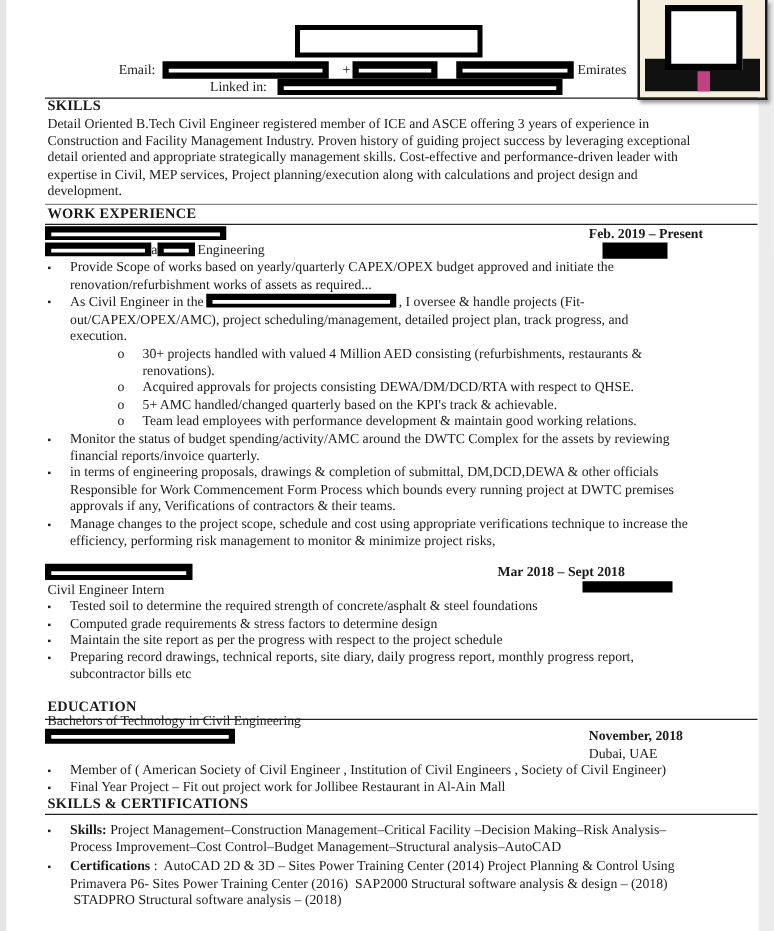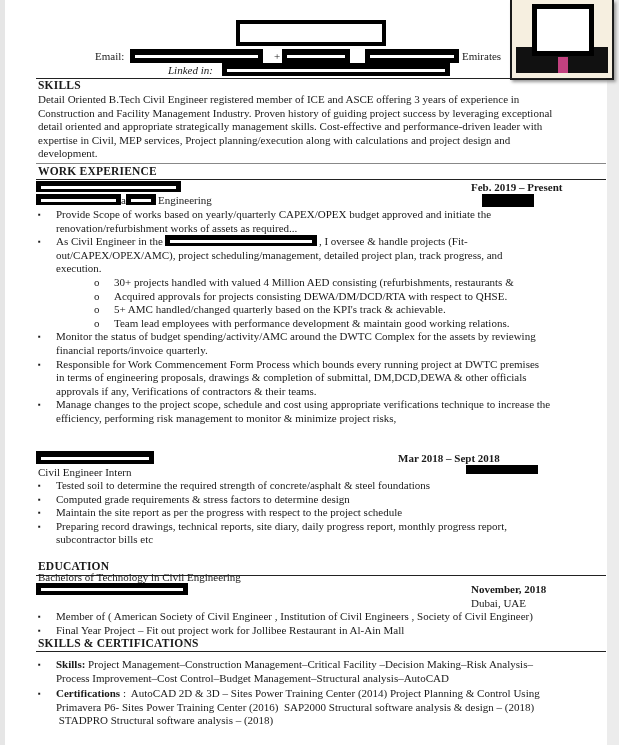--- a/index.html
+++ b/index.html
@@ -44,21 +44,21 @@
   </div>
 <span class="txt" style="left:274px;top:50px;">+</span>
 <div class="redact" style="left:282px;top:49px;width:68px;height:14px;">
     <div class="strip"></div>
   </div>
 <div class="redact" style="left:365px;top:49px;width:94px;height:14px;">
     <div class="strip"></div>
   </div>
 <span class="txt" style="left:462px;top:50px;">Emirates</span>
 
-<span class="txt" style="left:168px;top:64px;font-style:italic;">Linked in:</span>
+<span class="txt" style="left:168px;top:64px;">Linked in:</span>
 <div class="redact" style="left:222px;top:63px;width:228px;height:13px;">
     <div class="strip"></div>
   </div>
 
 <div class="photo">
   <div class="suit"></div>
   <div class="tie"></div>
   <div class="face"></div>
 </div>
 
@@ -101,20 +101,21 @@
   </li>
   <li>
     <span class="bmark">▪</span>
     <div><span>As Civil Engineer in the</span><span class="redact" style="position:relative;display:inline-block;width:152px;height:11px;vertical-align:-1px;margin:0 2px;"><span class="strip" style="display:block;"></span></span><span>, I oversee &amp; handle projects (Fit-</span></div>
     <div>out/CAPEX/OPEX/AMC), project scheduling/management, detailed project plan, track progress, and</div>
     <div>execution.</div>
     <ul class="sub">
       <li>
           <span class="omark">o</span>
           <div>30+ projects handled with valued 4 Million AED consisting (refurbishments, restaurants &amp;</div>
+          <div>renovations).</div>
         </li>
       <li>
           <span class="omark">o</span>
           <div>Acquired approvals for projects consisting DEWA/DM/DCD/RTA with respect to QHSE.</div>
         </li>
       <li>
           <span class="omark">o</span>
           <div>5+ AMC handled/changed quarterly based on the KPI's track &amp; achievable.</div>
         </li>
       <li>
@@ -123,22 +124,22 @@
         </li>
     </ul>
   </li>
   <li>
     <span class="bmark">▪</span>
     <div>Monitor the status of budget spending/activity/AMC around the DWTC Complex for the assets by reviewing</div>
     <div>financial reports/invoice quarterly.</div>
   </li>
   <li>
     <span class="bmark">▪</span>
+    <div>in terms of engineering proposals, drawings &amp; completion of submittal, DM,DCD,DEWA &amp; other officials</div>
     <div>Responsible for Work Commencement Form Process which bounds every running project at DWTC premises</div>
-    <div>in terms of engineering proposals, drawings &amp; completion of submittal, DM,DCD,DEWA &amp; other officials</div>
     <div>approvals if any, Verifications of contractors &amp; their teams.</div>
   </li>
   <li>
     <span class="bmark">▪</span>
     <div>Manage changes to the project scope, schedule and cost using appropriate verifications technique to increase the</div>
     <div>efficiency, performing risk management to monitor &amp; minimize project risks,</div>
   </li>
 </ul>
 
 <div class="redact" style="left:36px;top:451px;width:118px;height:13px;">

